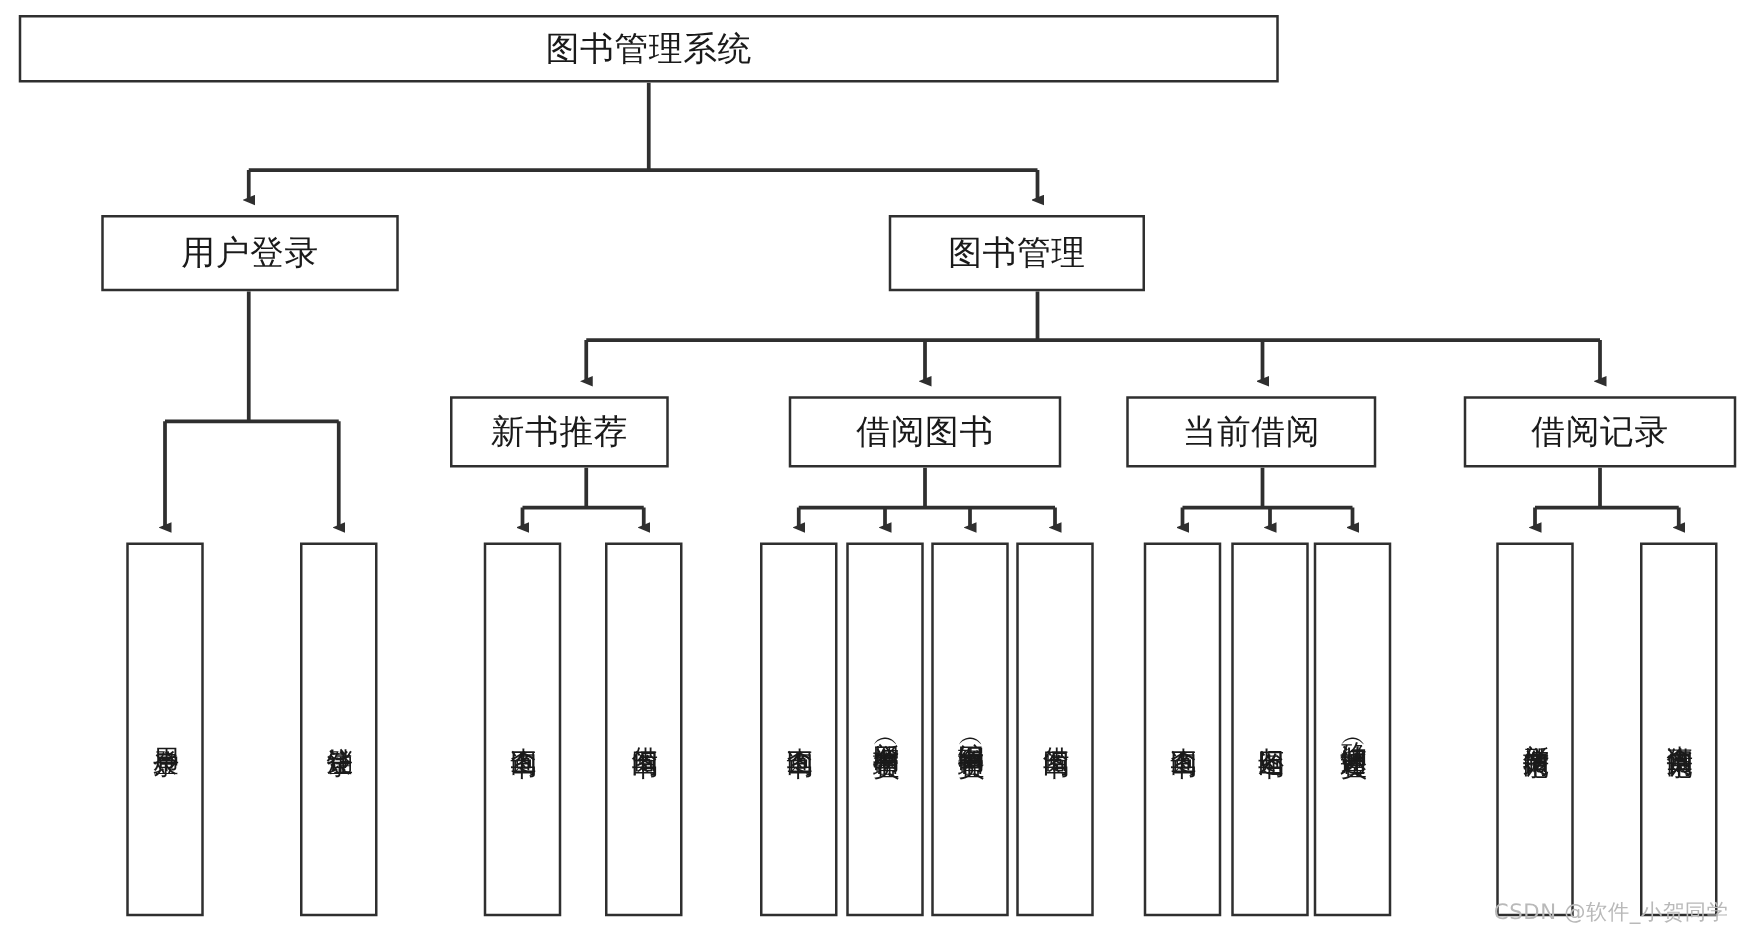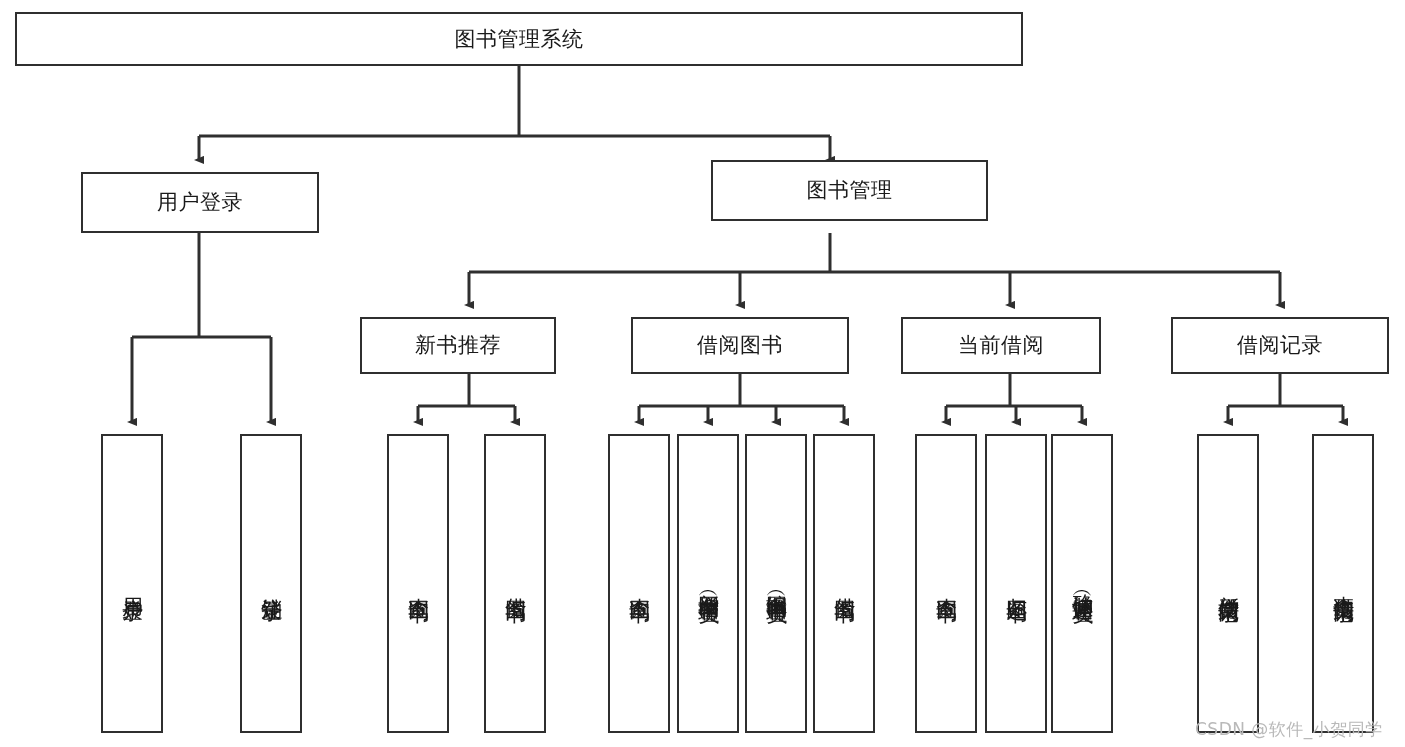--- a/index.html
+++ b/index.html
@@ -29,21 +29,21 @@
     box-sizing: border-box;
     border: 2px solid #2f2f2f;
     background: #ffffff;
     display: flex;
     align-items: center;
     justify-content: center;
     color: #1a1a1a;
   }
   .node-box.horizontal .node-label {
     writing-mode: horizontal-tb;
-    font-size: 21px;
+    font-size: 27px;
     line-height: 1;
     letter-spacing: 0.5px;
     white-space: nowrap;
   }
   .node-box.vertical {
     align-items: center;
     justify-content: center;
   }
   .node-box.vertical .node-label {
     writing-mode: vertical-rl;
@@ -135,25 +135,25 @@
   </svg>
 
   <div class="node-box horizontal" style="left:15px; top:12px; width:1008px; height:54px;">
     <span class="node-label">图书管理系统</span>
   </div>
 
   <div class="node-box horizontal" style="left:81px; top:172px; width:238px; height:61px;">
     <span class="node-label">用户登录</span>
   </div>
 
-  <div class="node-box horizontal" style="left:711px; top:160px; width:277px; height:61px;">
+  <div class="node-box horizontal" style="left:711px; top:172px; width:205px; height:61px;">
     <span class="node-label">图书管理</span>
   </div>
 
-  <div class="node-box horizontal" style="left:360px; top:317px; width:196px; height:57px;">
+  <div class="node-box horizontal" style="left:360px; top:317px; width:175px; height:57px;">
     <span class="node-label">新书推荐</span>
   </div>
 
   <div class="node-box horizontal" style="left:631px; top:317px; width:218px; height:57px;">
     <span class="node-label">借阅图书</span>
   </div>
 
   <div class="node-box horizontal" style="left:901px; top:317px; width:200px; height:57px;">
     <span class="node-label">当前借阅</span>
   </div>

